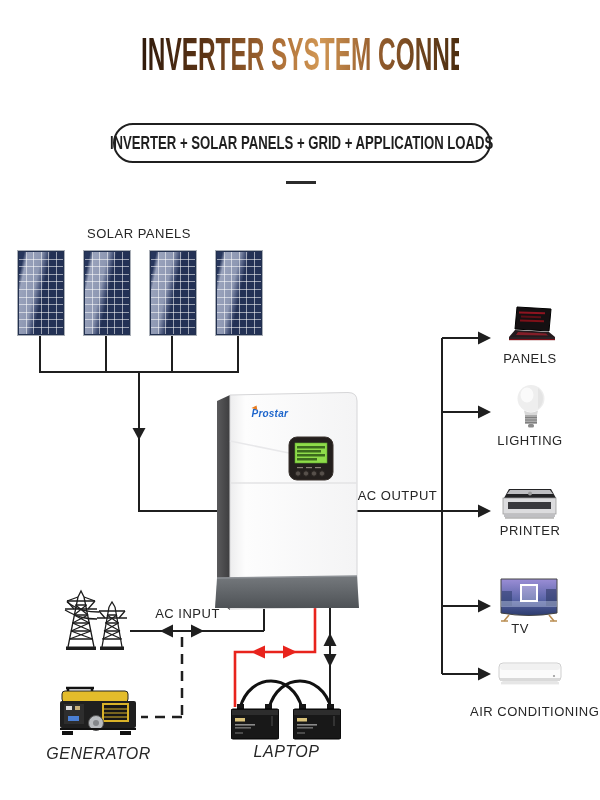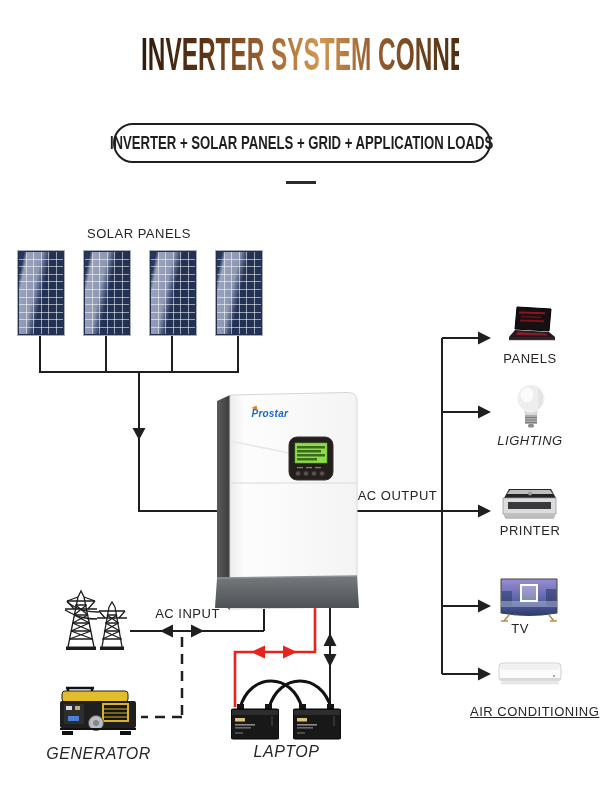--- a/index.html
+++ b/index.html
@@ -273,18 +273,18 @@
     <rect x="3" y="21" width="58" height="2.4" fill="#e6e6e6"></rect>
     <circle cx="56" cy="15" r="1.1" fill="#999"></circle>
   </svg>
 
   <div class="lbl" style="left:350px;top:488px;width:95px;">AC OUTPUT</div>
   <div class="lbl" style="left:145px;top:606px;width:85px;">AC INPUT</div>
   <div class="lbl big" style="left:46px;top:745px;width:105px;">GENERATOR</div>
   <div class="lbl big" style="left:244px;top:743px;width:85px;">LAPTOP</div>
 
   <div class="lbl" style="left:470px;top:351px;width:120px;">PANELS</div>
-  <div class="lbl" style="left:470px;top:433px;width:120px;font-style:italic;">LIGHTING</div>
+  <div class="lbl" style="left:470px;top:433px;width:120px;">LIGHTING</div>
   <div class="lbl" style="left:470px;top:523px;width:120px;">PRINTER</div>
   <div class="lbl" style="left:460px;top:621px;width:120px;">TV</div>
-  <div class="lbl" style="left:470px;top:704px;width:124px;text-decoration:underline;">AIR CONDITIONING</div>
+  <div class="lbl" style="left:470px;top:704px;width:124px;">AIR CONDITIONING</div>
 
 </div>
 
 </body></html>

